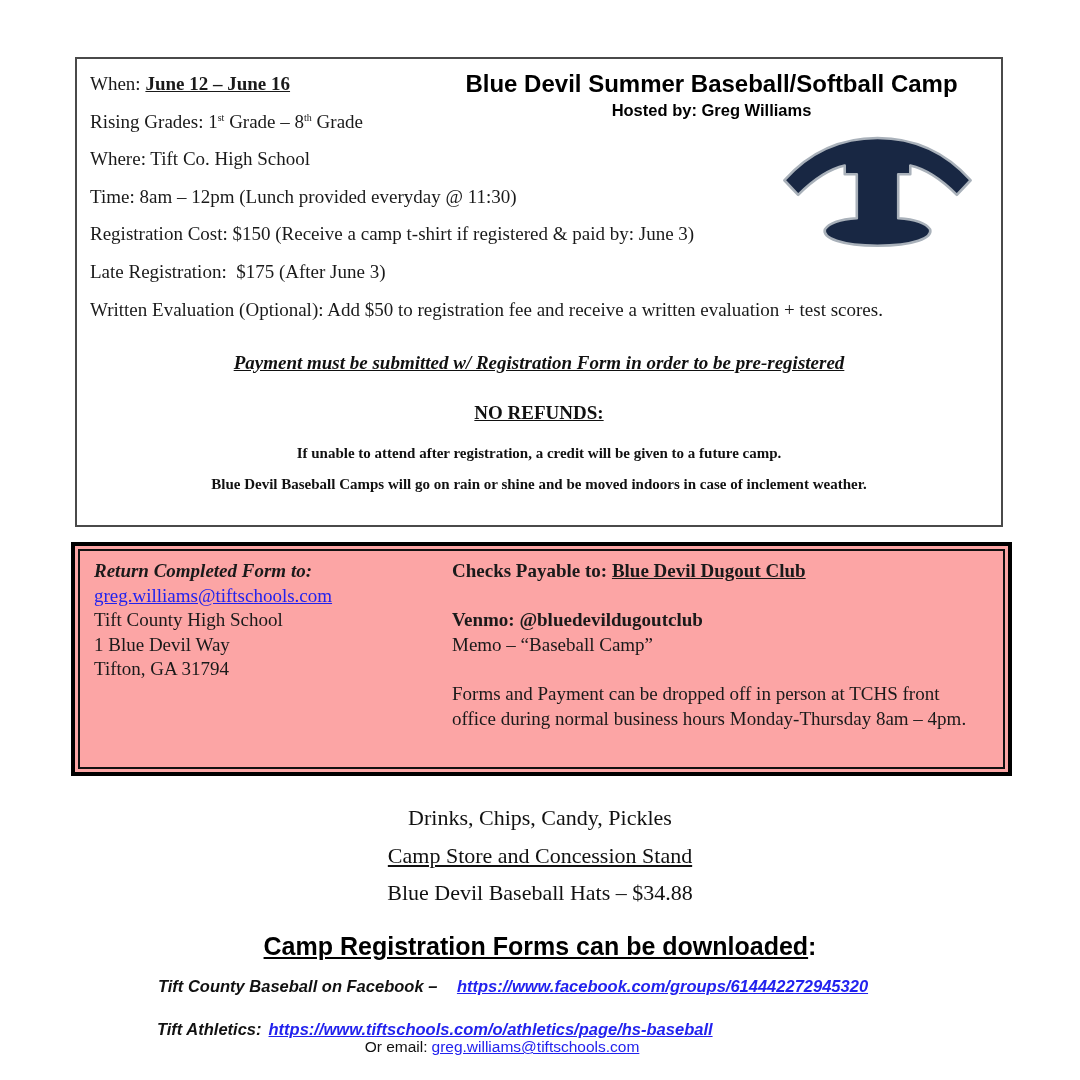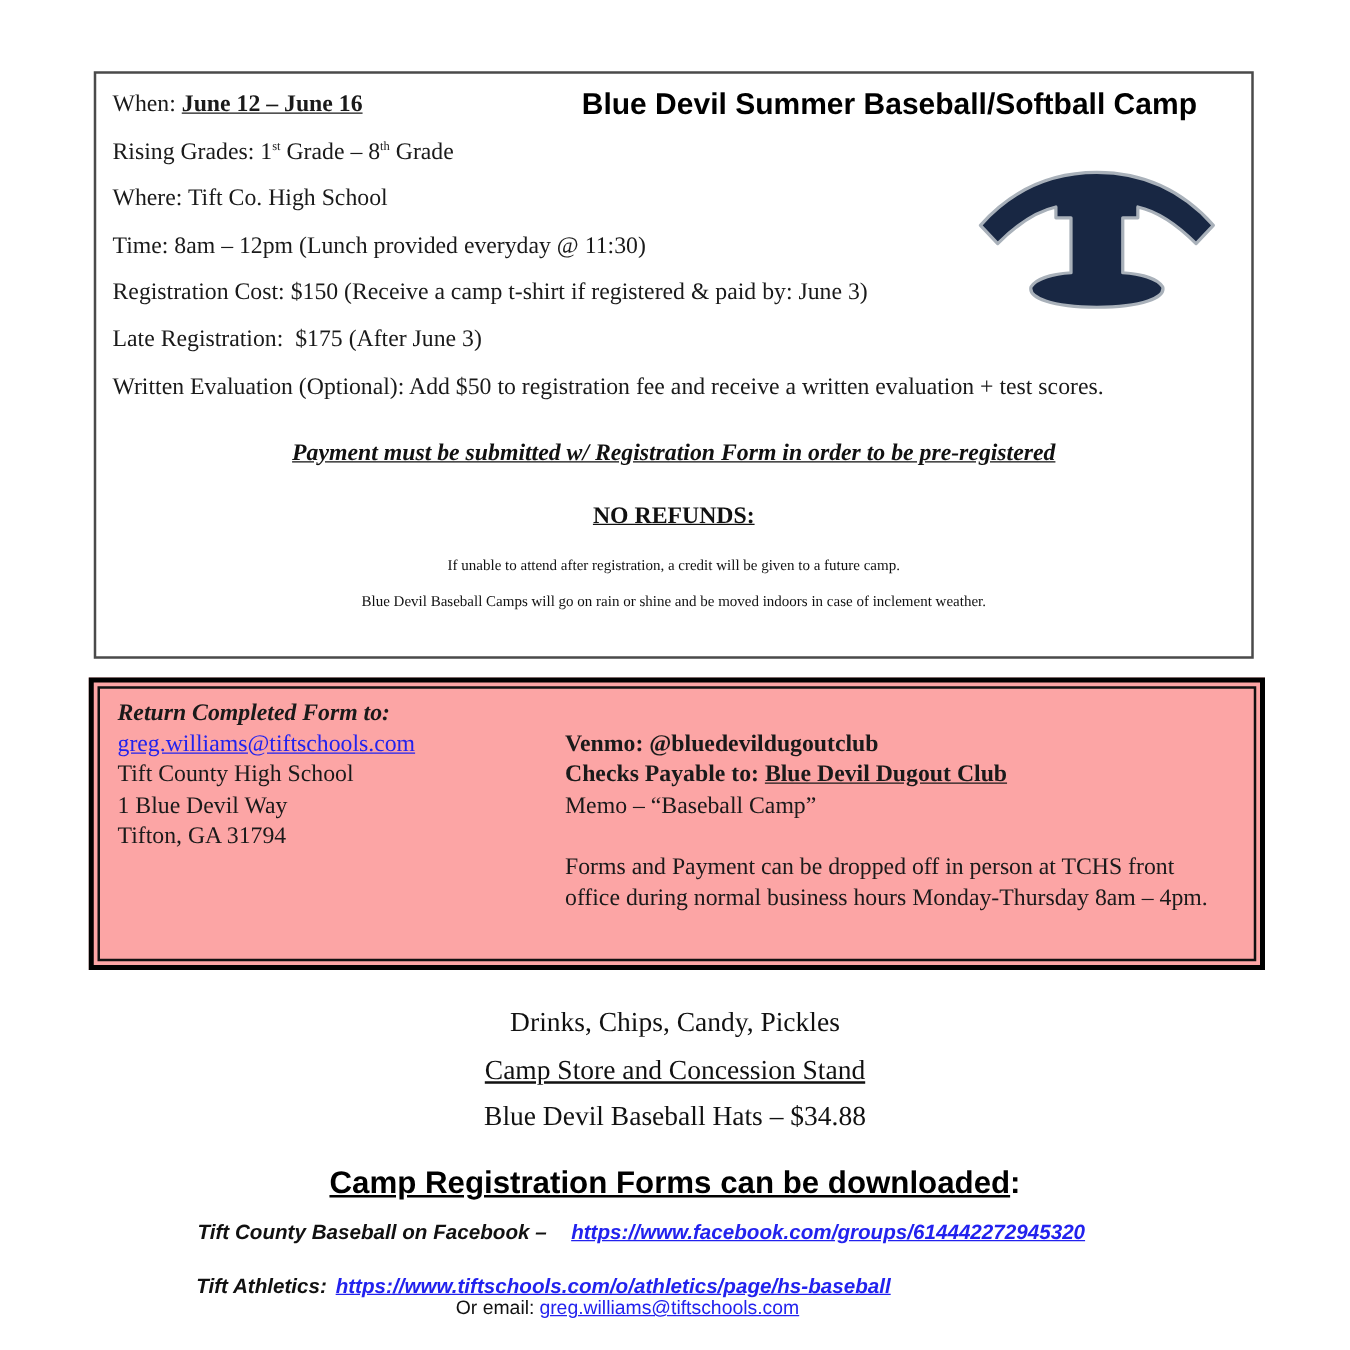--- a/index.html
+++ b/index.html
@@ -25,21 +25,21 @@
   .logo-svg { position:absolute; left:697px; top:72px; width:207px; height:133px; }
 
   .info-lines { position:absolute; left:13px; top:6px; font-size:19px; }
   .info-line { height:37.6px; line-height:37.6px; white-space:pre; }
   .bu { font-weight:bold; text-decoration:underline; }
   sup { font-size:10px; line-height:0; vertical-align:super; }
 
   .center-block { position:absolute; left:0; width:100%; top:293px; text-align:center; color:#111; }
   .payment-notice { font-size:19px; font-weight:bold; font-style:italic; text-decoration:underline; }
   .no-refunds { margin-top:28px; font-size:19px; font-weight:bold; text-decoration:underline; }
-  .bold-line { margin-top:21px; font-size:12px; font-weight:normal; }
+  .bold-line { margin-top:21px; font-size:15px; font-weight:bold; }
   .weather { margin-top:14px; }
 
   
   .box2 {
     position:absolute; left:71px; top:542px; width:941px; height:234px;
     border:4.5px solid #000; box-sizing:border-box; padding:3px; background:#fca5a5;
   }
   .box2-inner { width:100%; height:100%; border:2px solid #111; box-sizing:border-box; position:relative; }
   .col-left  { position:absolute; left:14px; top:8px; font-size:19px; line-height:24.6px; }
   .col-right { position:absolute; left:372px; top:8px; width:545px; font-size:19px; line-height:24.6px; }
@@ -77,20 +77,21 @@
 </style>
 </head>
 <body>
 
 <div class="page">
 
   <div class="box1">
 
     <div class="box1-header">
       <div class="box1-title">Blue Devil Summer Baseball/Softball Camp</div>
+      <div class="box1-subtitle">Hosted by: Greg Williams</div>
     </div>
 
     <svg class="logo-svg" viewBox="0 0 240 150" aria-hidden="true">
       <path d="M 12,55
                C 45,18 82,6 120,6
                C 158,6 195,18 228,55
                L 212,72
                C 195,55 176,42 158,38
                L 158,48 L 144,48 L 144,99
                C 160,100 176,104 181,112
@@ -124,22 +125,22 @@
 
       <div class="col-left">
         <div class="bi">Return Completed Form to:</div>
         <div><a class="link">greg.williams@tiftschools.com</a></div>
         <div>Tift County High School</div>
         <div>1 Blue Devil Way</div>
         <div>Tifton, GA 31794</div>
       </div>
 
       <div class="col-right">
+        <div class="b"><span>Checks Payable to: </span><span class="u">Blue Devil Dugout Club</span></div>
         <div class="b venmo">Venmo: @bluedevildugoutclub</div>
-        <div class="b"><span>Checks Payable to: </span><span class="u">Blue Devil Dugout Club</span></div>
         <div>Memo – “Baseball Camp”</div>
         <div class="dropoff">Forms and Payment can be dropped off in person at TCHS front office during normal business hours Monday-Thursday 8am – 4pm.</div>
       </div>
 
     </div>
   </div>
 
   <div class="store">
     <div class="store-line">Drinks, Chips, Candy, Pickles</div>
     <div class="store-line store-heading">Camp Store and Concession Stand</div>

